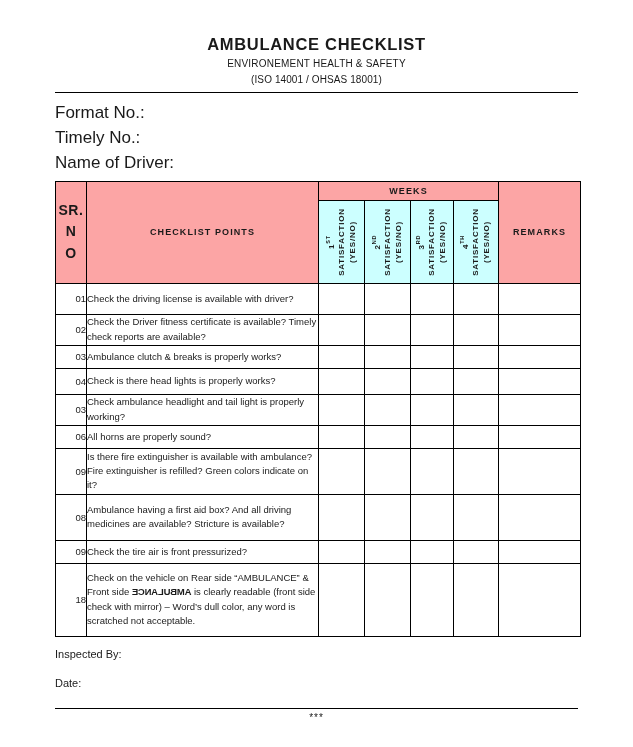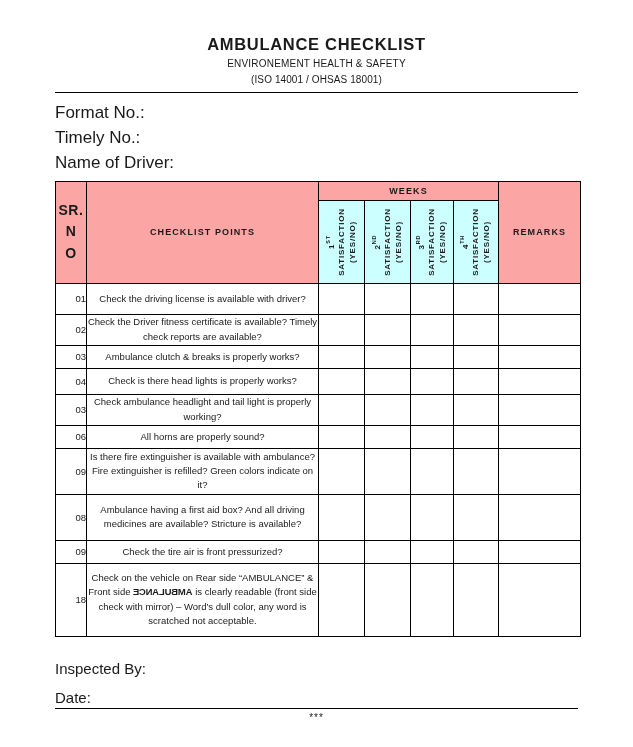--- a/index.html
+++ b/index.html
@@ -131,42 +131,42 @@
 
   td.sr {
     text-align: right;
     font-size: 9.5px;
     width: 31px;
   }
   td.point {
     font-size: 9.5px;
     line-height: 1.5;
     padding: 4px 5px 4px 7px;
-    text-align: center;
+    text-align: left;
     margin-left: 43px;
   }
   td.blank {
     background: #ffffff;
   }
   .mirror {
     display: inline-block;
     transform: scaleX(-1);
     font-weight: bold;
     letter-spacing: -0.2px;
   }
 
   
   .footer-fields {
     padding-top: 11px;
   }
   .footer-field {
-    font-size: 15px;
+    font-size: 11px;
     height: 29px;
     display: flex;
-    align-items: flex-end;
+    align-items: flex-start;
   }
   .rule-bottom {
     border: none;
     border-top: 1.6px solid #000;
     margin: 2px 0 0 0;
   }
   .asterisks {
     text-align: center;
     font-size: 10px;
     letter-spacing: 1px;

